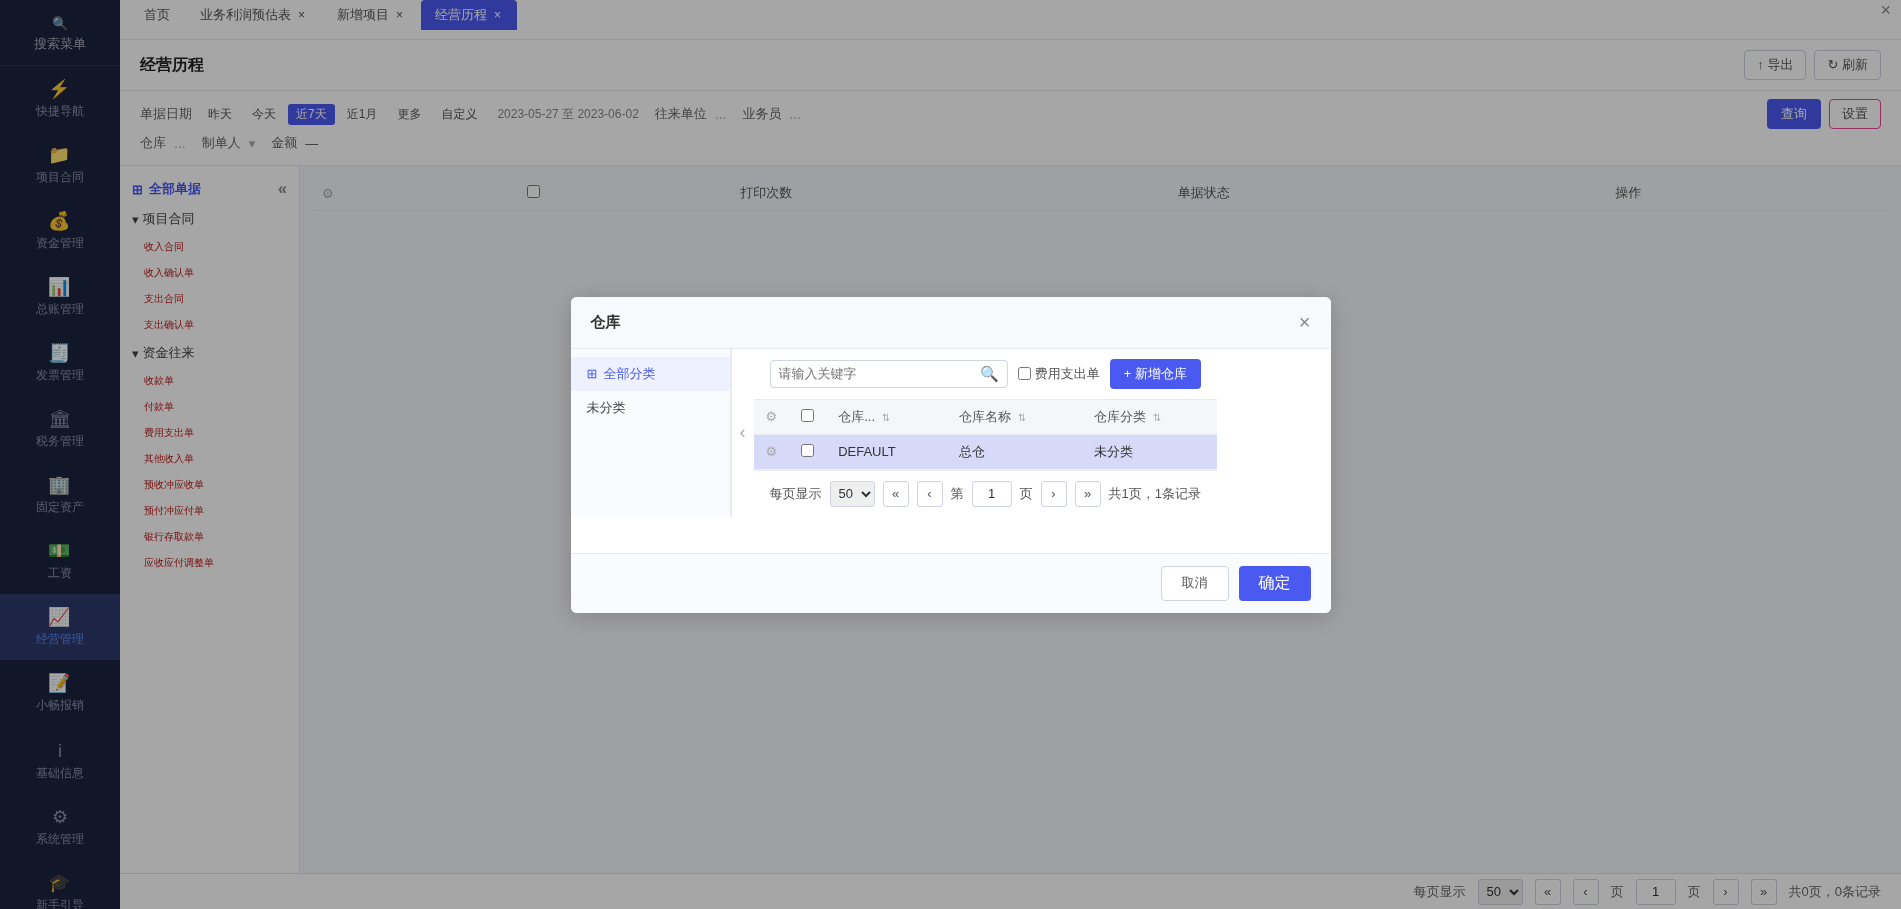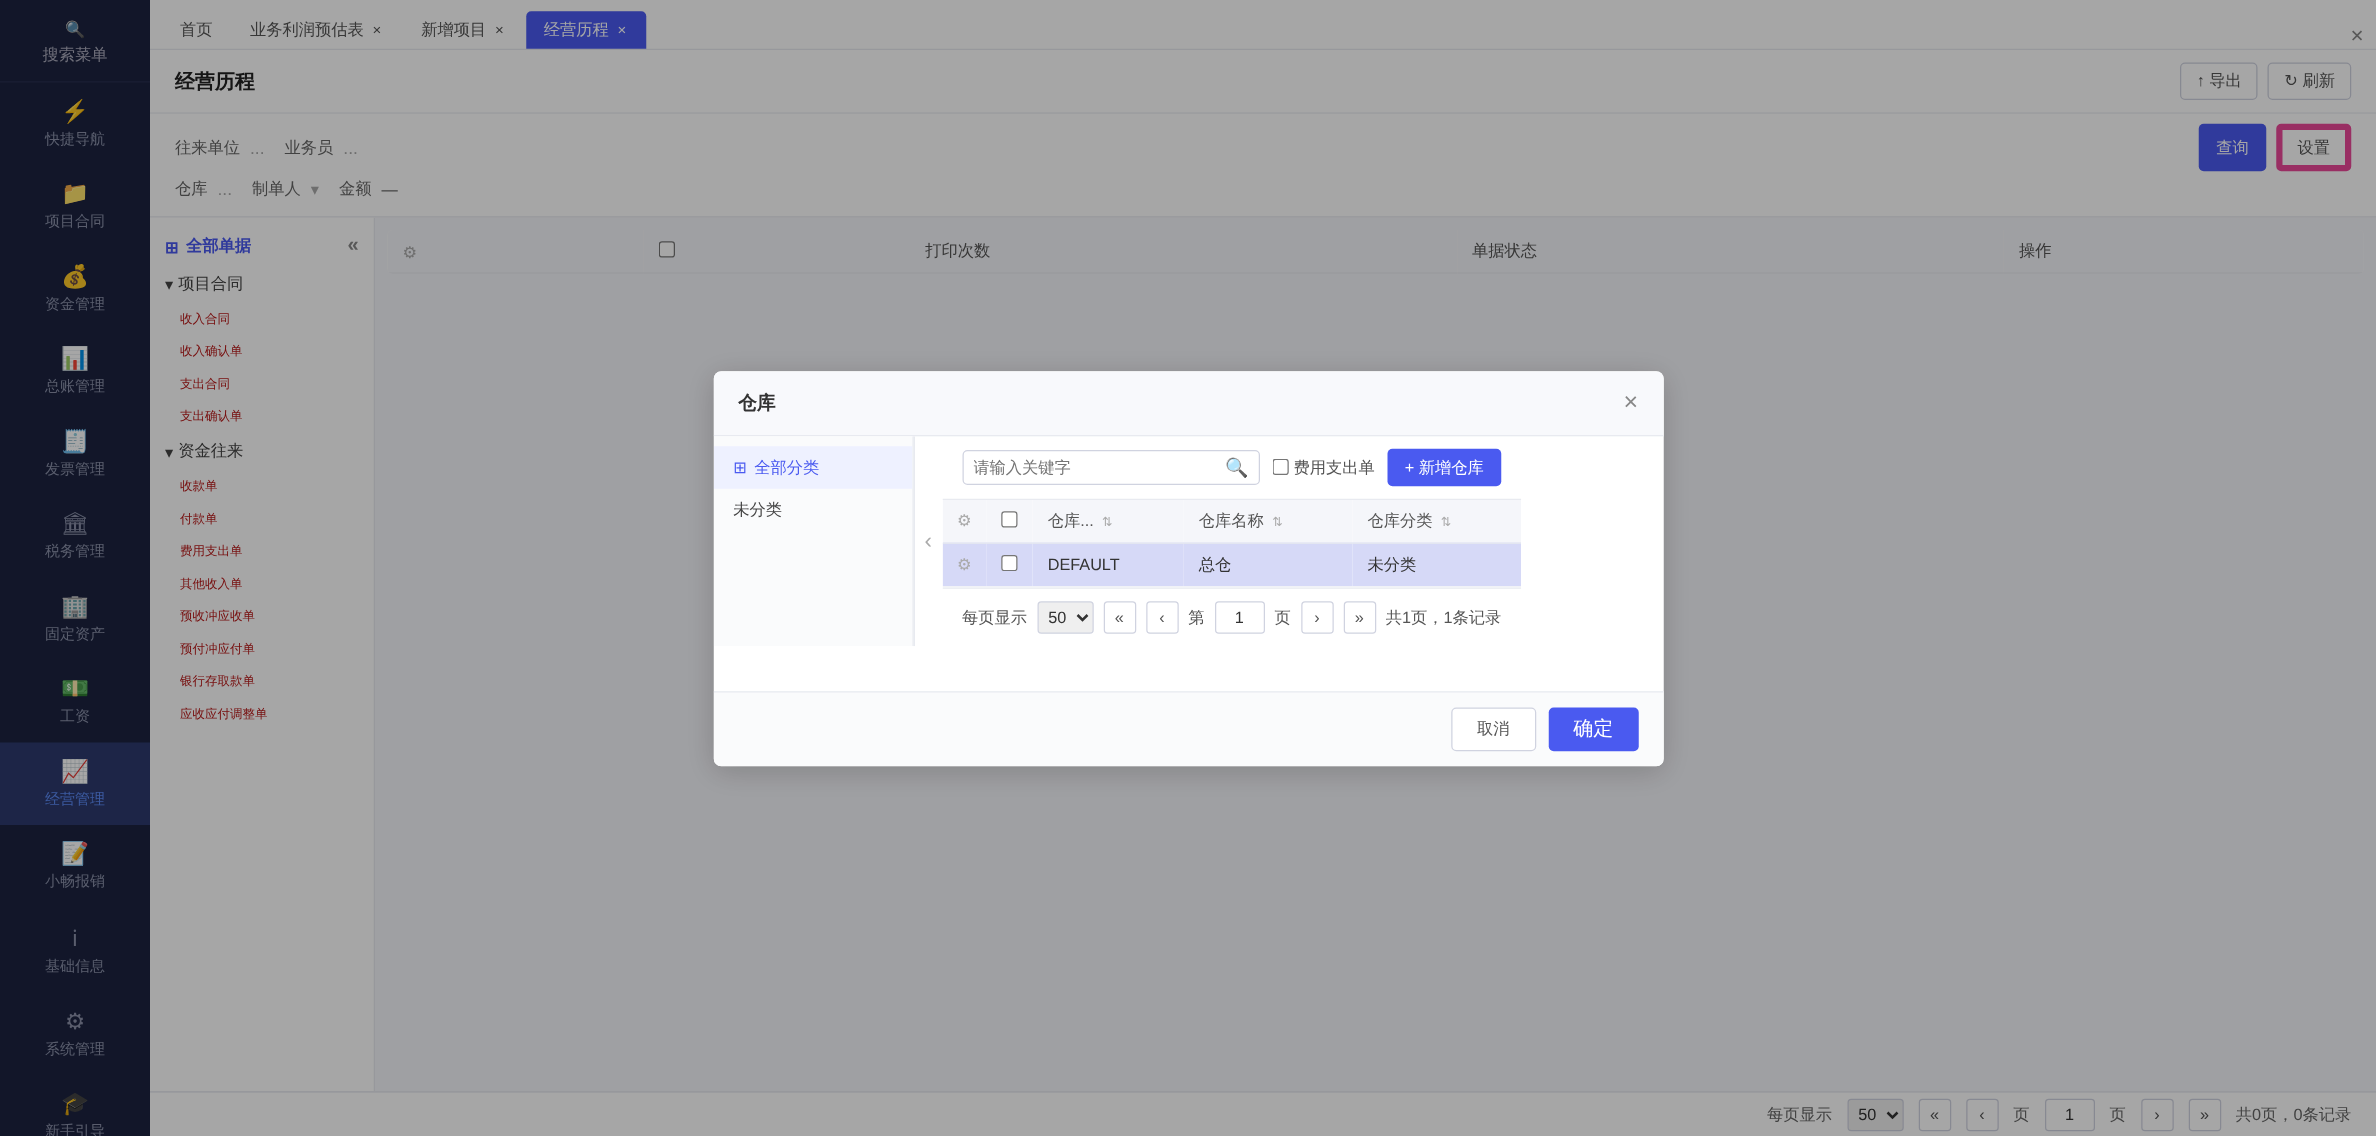--- a/index.html
+++ b/index.html
@@ -47,21 +47,21 @@
       display: flex;
       flex-direction: column;
       height: 909px;
       overflow: hidden;
     }
 
     
     .tabs-bar {
       background: #fff;
       display: flex;
-      align-items: flex-end;
+      align-items: flex-start;
       border-bottom: 1px solid #e8eaf0;
       height: 40px;
       padding: 0 10px;
       gap: 2px;
       flex-shrink: 0;
     }
     .tab {
       padding: 6px 14px;
       font-size: 13px;
       color: #555;
@@ -125,21 +125,21 @@
       padding: 5px 14px;
       background: #4a5af0;
       color: #fff;
       border: none;
       border-radius: 4px;
       cursor: pointer;
       font-size: 13px;
     }
     .btn-settings {
       padding: 5px 12px;
-      border: 5px solid #ec4899;
+      border: 1px solid #ec4899;
       border-radius: 4px;
       background: #fff;
       cursor: pointer;
       font-size: 13px;
       color: #555;
     }
 
     
     .filter-bar {
       background: #fff;
@@ -558,20 +558,32 @@
       </button>
       <button class="btn-refresh">
         <span>↻</span>
         <span>刷新</span>
       </button>
     </div>
   </div>
 
   <div class="filter-bar">
     <div class="filter-row">
+      <div class="filter-item">
+        <span class="filter-label">单据日期</span>
+        <div class="filter-date-pills">
+          <span class="date-pill">昨天</span>
+          <span class="date-pill">今天</span>
+          <span class="date-pill active">近7天</span>
+          <span class="date-pill">近1月</span>
+          <span class="date-pill">更多</span>
+          <span class="date-pill">自定义</span>
+        </div>
+        <span class="filter-date-range">2023-05-27 至 2023-06-02</span>
+      </div>
       <div class="filter-item">
         <span class="filter-label">往来单位</span>
         <span class="filter-dots">...</span>
       </div>
       <div class="filter-item">
         <span class="filter-label">业务员</span>
         <span class="filter-dots">...</span>
       </div>
       <div style="margin-left:auto; display:flex; gap:8px;">
         <button class="btn-query">查询</button>

